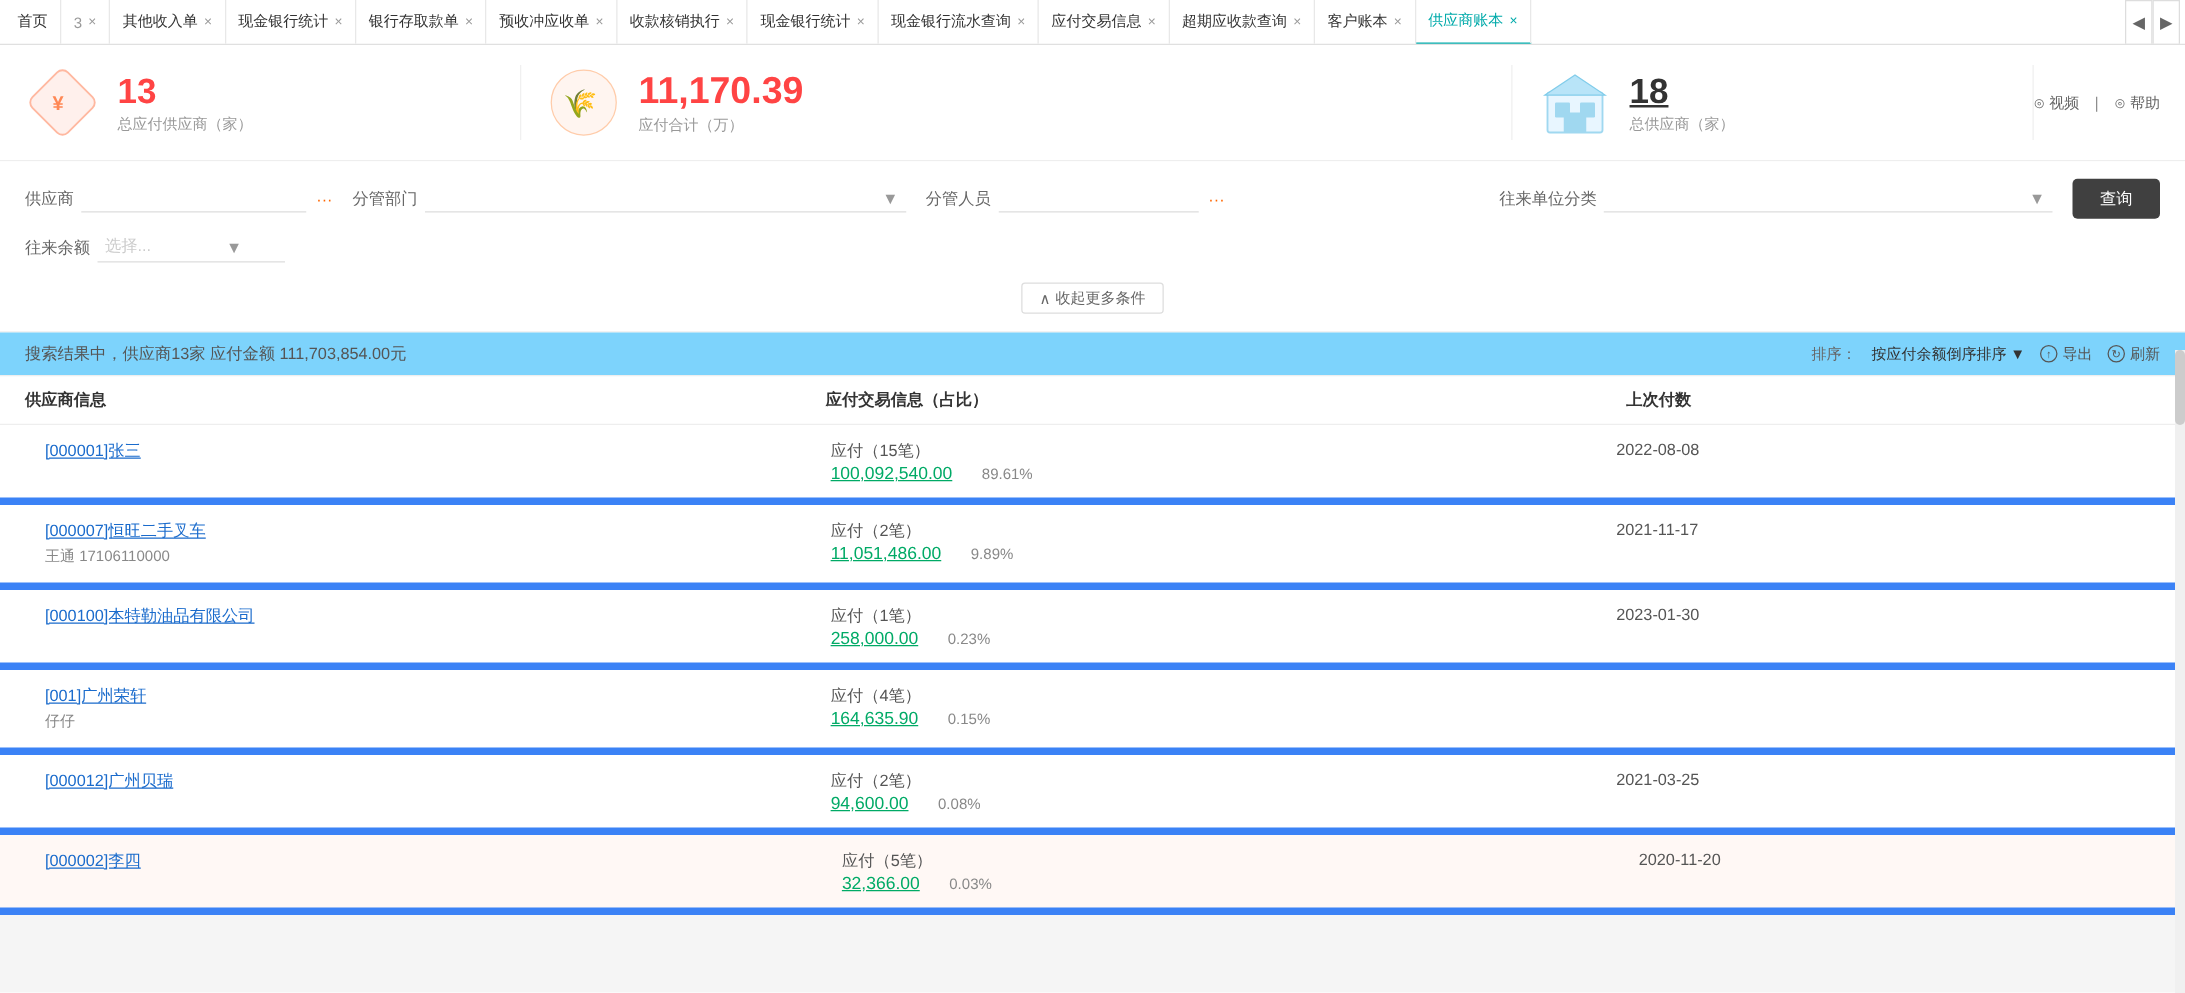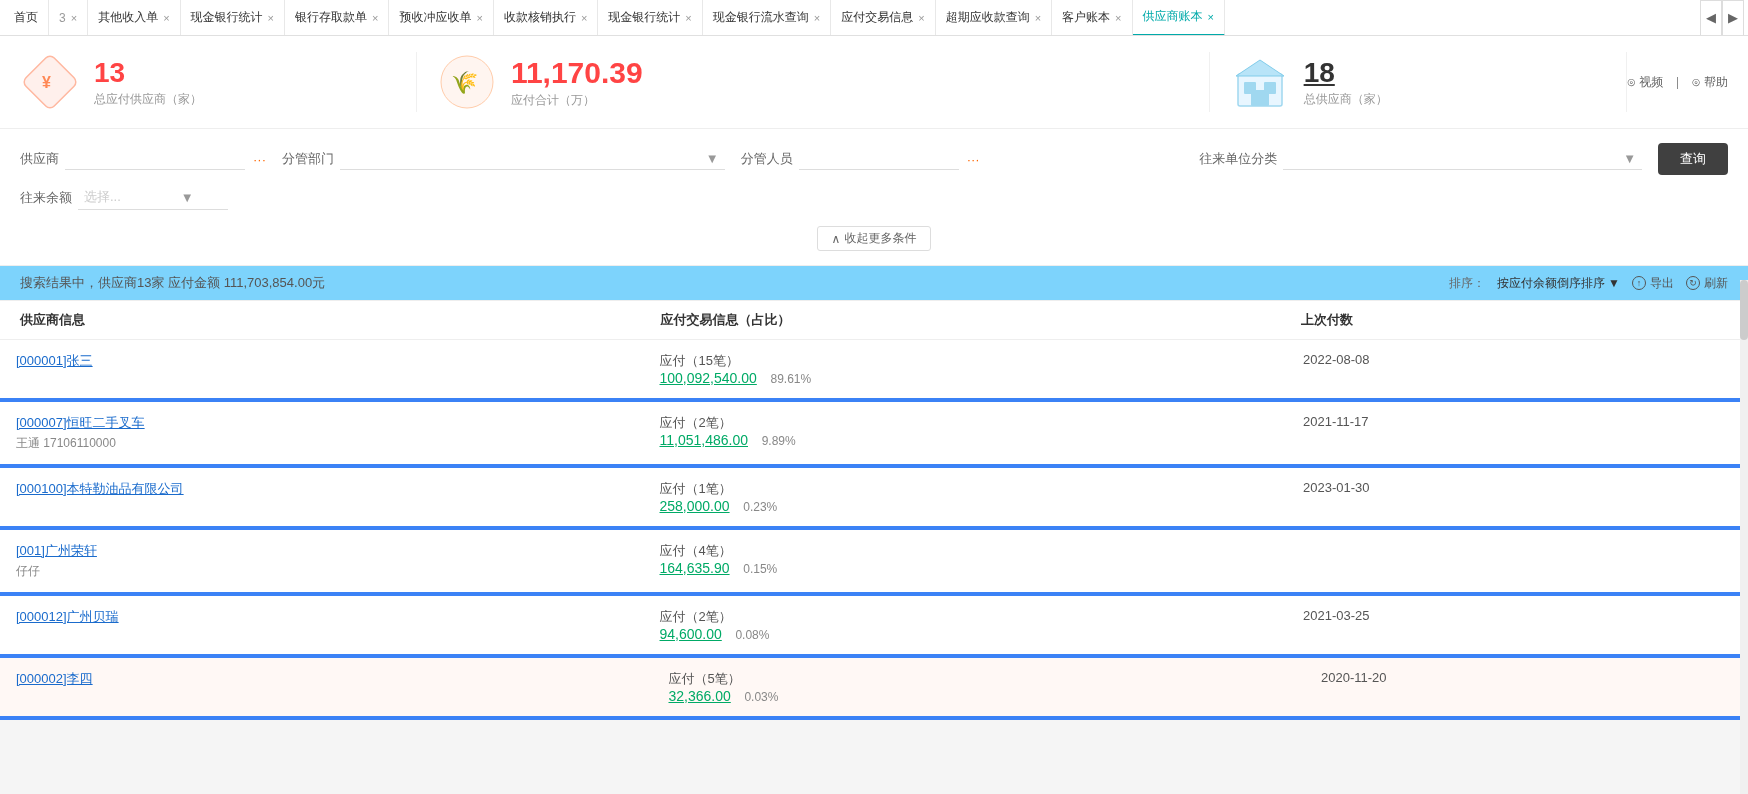--- a/index.html
+++ b/index.html
@@ -223,22 +223,22 @@
       grid-template-columns: 3fr 3fr 2fr;
       padding: 10px 20px;
       font-size: 13px;
       font-weight: bold;
       color: #333;
       border-bottom: 1px solid #eee;
     }
     .table-row {
       display: grid;
       grid-template-columns: 3fr 3fr 2fr;
-      padding: 12px 16px;
-      border-bottom: 4px solid #3b82f6;
+      padding: 12px 36px;
+      border-bottom: 6px solid #3b82f6;
       font-size: 13px;
       align-items: start;
       min-height: 60px;
     }
     .table-row.highlighted { background: #fff8f5; gap: 36px; }
 
     .supplier-link {
       color: #1a6bcc;
       text-decoration: underline;
       cursor: pointer;
@@ -247,21 +247,21 @@
 
     .txn-info {}
     .txn-label { color: #555; font-size: 13px; }
     .txn-amount {
       color: #00aa66;
       font-size: 14px;
       text-decoration: underline;
       cursor: pointer;
       margin-top: 2px;
     }
-    .txn-percent { color: #888; font-size: 12px; margin-left: 10px; }
+    .txn-percent { color: #888; font-size: 12px; margin-left: 20px; }
 
     .last-pay { color: #555; font-size: 13px; }
 
     .scrollbar-track {
       position: fixed;
       right: 0;
       top: 280px;
       bottom: 0;
       width: 8px;
       background: #f0f0f0;

